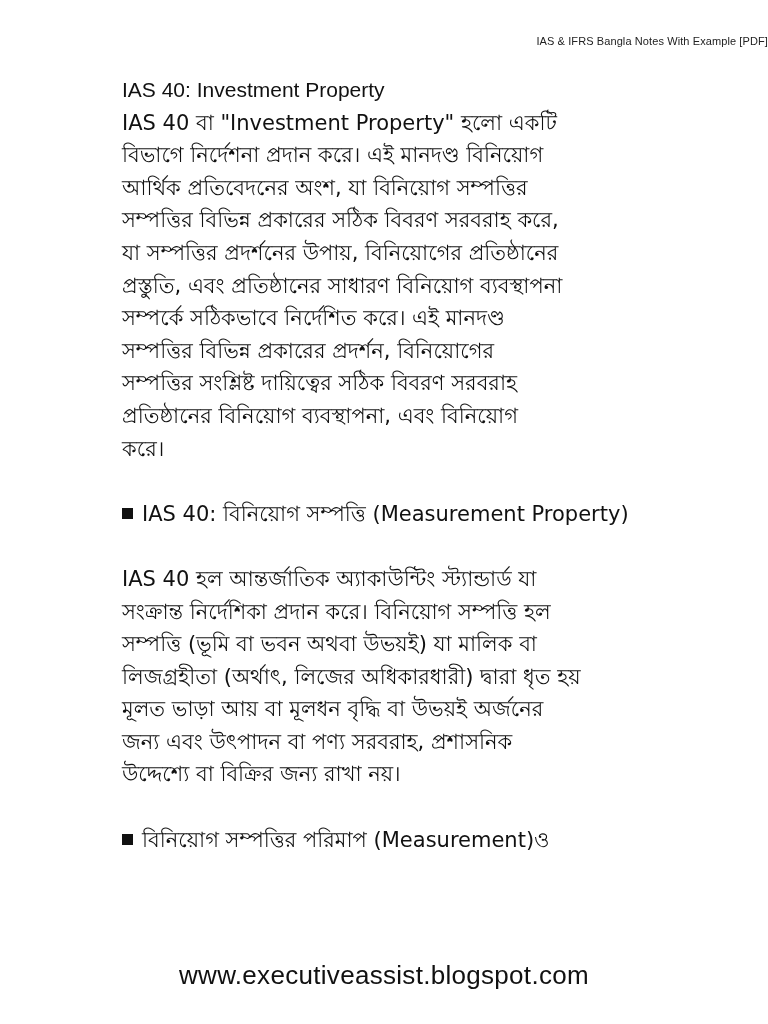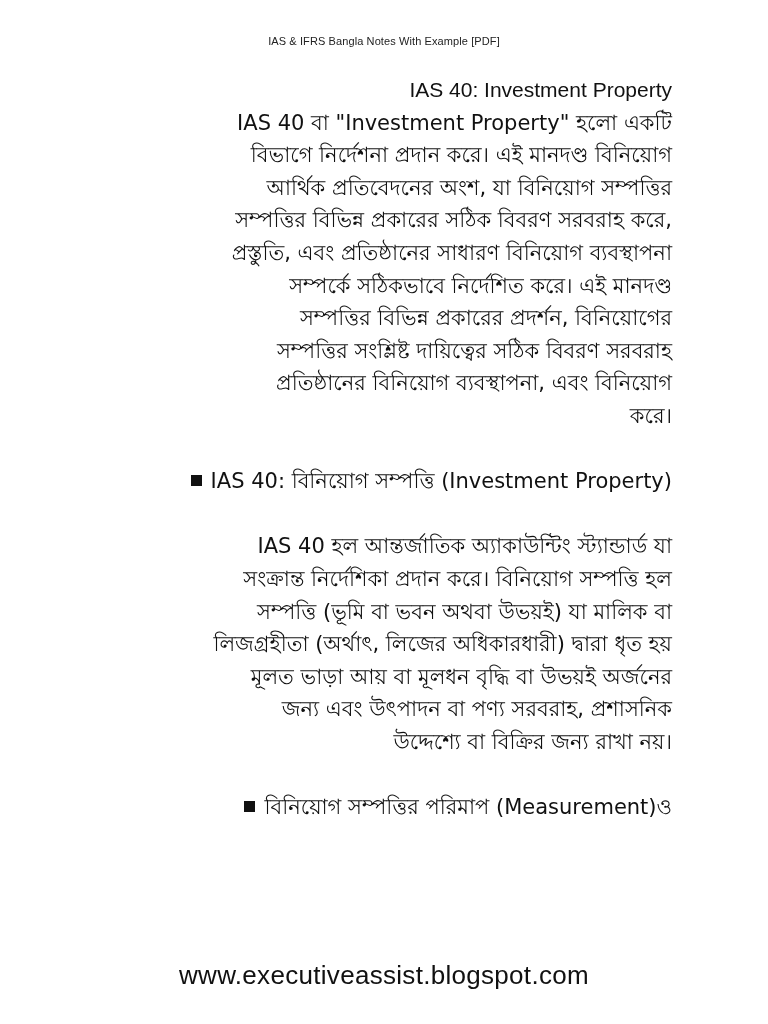--- a/index.html
+++ b/index.html
@@ -13,32 +13,31 @@
       position: relative;
       overflow: hidden;
       color: #111111;
       font-family: "DejaVu Sans", "Liberation Sans", sans-serif;
     }
     .page-header {
       position: absolute;
       top: 35px;
       left: 0;
       width: 768px;
-      text-align: center;
+      text-align: right;
       font-family: "Liberation Sans", "DejaVu Sans", sans-serif;
       font-size: 11px;
       color: #222222;
       letter-spacing: 0.1px;
     }
     .content {
       position: absolute;
       top: 74px;
-      left: 112px;
+      left: 122px;
       width: 560px;
-      text-align: right;
     }
     .line {
       font-size: 21px;
       line-height: 32.6px;
       white-space: nowrap;
       color: #111111;
     }
     .title {
       font-family: "Liberation Sans", "DejaVu Sans", sans-serif;
       font-size: 21px;
@@ -72,32 +71,33 @@
 <div class="page-header">IAS &amp; IFRS Bangla Notes With Example [PDF]</div>
 
 <div class="content">
   <div class="line title">IAS 40: Investment Property</div>
 
   <div>
     <div class="line">IAS 40 বা "Investment Property" হলো একটি</div>
     <div class="line">বিভাগে নির্দেশনা প্রদান করে। এই মানদণ্ড বিনিয়োগ</div>
     <div class="line">আর্থিক প্রতিবেদনের অংশ, যা বিনিয়োগ সম্পত্তির</div>
     <div class="line">সম্পত্তির বিভিন্ন প্রকারের সঠিক বিবরণ সরবরাহ করে,</div>
+    <div class="line">যা সম্পত্তির প্রদর্শনের উপায়, বিনিয়োগের প্রতিষ্ঠানের</div>
     <div class="line">প্রস্তুতি, এবং প্রতিষ্ঠানের সাধারণ বিনিয়োগ ব্যবস্থাপনা</div>
     <div class="line">সম্পর্কে সঠিকভাবে নির্দেশিত করে। এই মানদণ্ড</div>
     <div class="line">সম্পত্তির বিভিন্ন প্রকারের প্রদর্শন, বিনিয়োগের</div>
     <div class="line">সম্পত্তির সংশ্লিষ্ট দায়িত্বের সঠিক বিবরণ সরবরাহ</div>
     <div class="line">প্রতিষ্ঠানের বিনিয়োগ ব্যবস্থাপনা, এবং বিনিয়োগ</div>
     <div class="line">করে।</div>
   </div>
 
   <div class="blank"></div>
 
   <div class="line heading">
-    <span class="bullet"></span><span>IAS 40: বিনিয়োগ সম্পত্তি (Investment Property)</span>
+    <span class="bullet"></span><span>IAS 40: বিনিয়োগ সম্পত্তি (Measurement Property)</span>
   </div>
 
   <div class="blank"></div>
 
   <div>
     <div class="line">IAS 40 হল আন্তর্জাতিক অ্যাকাউন্টিং স্ট্যান্ডার্ড যা</div>
     <div class="line">সংক্রান্ত নির্দেশিকা প্রদান করে। বিনিয়োগ সম্পত্তি হল</div>
     <div class="line">সম্পত্তি (ভূমি বা ভবন অথবা উভয়ই) যা মালিক বা</div>
     <div class="line">লিজগ্রহীতা (অর্থাৎ, লিজের অধিকারধারী) দ্বারা ধৃত হয়</div>
     <div class="line">মূলত ভাড়া আয় বা মূলধন বৃদ্ধি বা উভয়ই অর্জনের</div>

